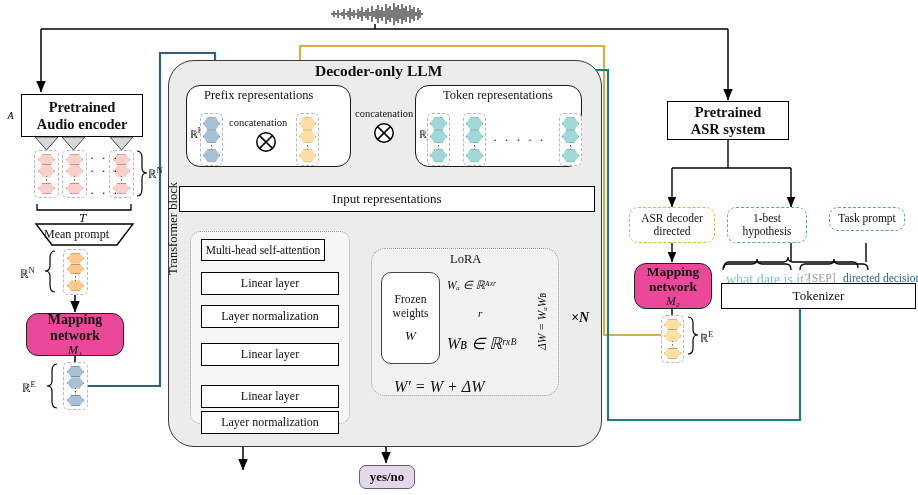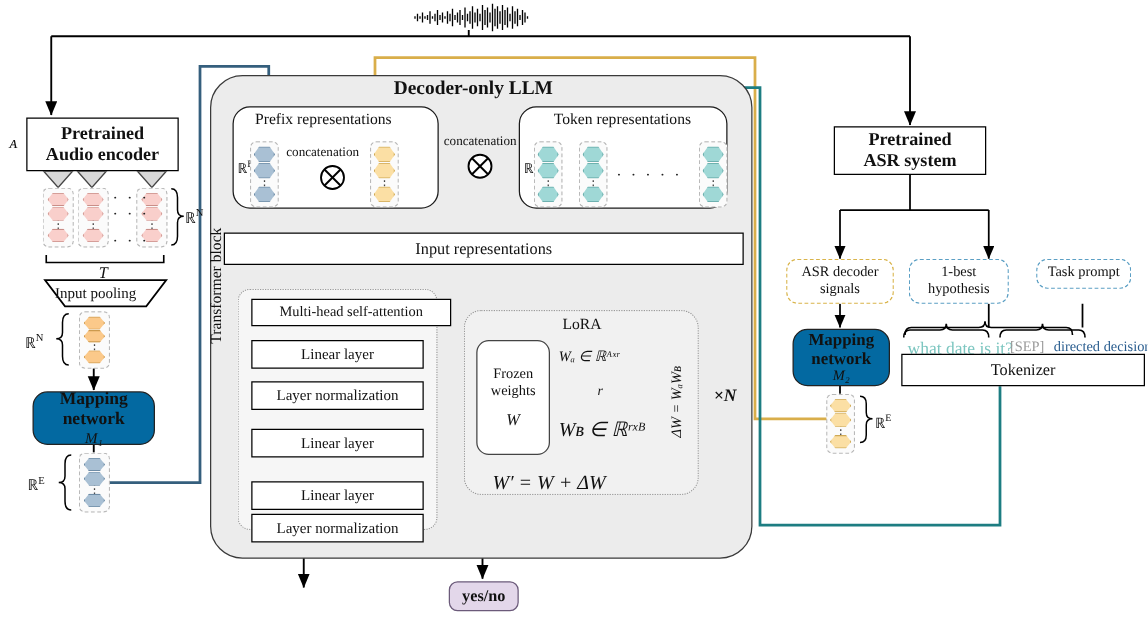--- a/index.html
+++ b/index.html
@@ -13,21 +13,21 @@
        line-height:1.12;}
   .boxthin{position:absolute;box-sizing:border-box;border:1.3px solid #000;background:#fff;
        display:flex;align-items:center;justify-content:center;text-align:center;line-height:1.1;}
   .bold{font-weight:bold;text-align:center;}
   .rnd{border-radius:9px;}
   .dashedy{position:absolute;box-sizing:border-box;border:1.6px dashed #d9b44a;border-radius:9px;
        background:#fff;display:flex;align-items:center;justify-content:center;text-align:center;line-height:1.15;}
   .dashedb{position:absolute;box-sizing:border-box;border:1.6px dashed #5b9fc4;border-radius:9px;
        background:#fff;display:flex;align-items:center;justify-content:center;text-align:center;line-height:1.15;}
   .greybox{position:absolute;box-sizing:border-box;border:1.6px solid #222;border-radius:12px;
-       background:#0369a1;display:flex;align-items:center;justify-content:center;text-align:center;
+       background:#ec4899;display:flex;align-items:center;justify-content:center;text-align:center;
        font-weight:bold;line-height:1.15;}
   
   #llm{position:absolute;left:168px;top:60px;width:432px;height:385px;
        background:#ececec;border:1.4px solid #3a3a3a;border-radius:26px;}
   .subpanel{position:absolute;box-sizing:border-box;background:#fff;border:1.5px solid #1b1b1b;border-radius:14px;}
   .innerdash{position:absolute;box-sizing:border-box;border:1.4px dotted #9a9a9a;border-radius:10px;background:#f6f6f6;}
   .lora{position:absolute;box-sizing:border-box;border:1.4px dotted #9a9a9a;border-radius:14px;background:#f1f1f1;}
   
   .hexcol{position:absolute;box-sizing:border-box;border:1.2px dashed #b9b9b9;border-radius:5px;background:#fbfbfb;
           display:flex;flex-direction:column;align-items:center;}
@@ -233,21 +233,21 @@
   </div>
   <div class="hdots" style="left:90px;top:150px;">· · ·</div>
   <div class="hdots" style="left:90px;top:163px;">· · ·</div>
   <div class="hdots" style="left:90px;top:185px;">· · ·</div>
 
   <div class="lbl" style="left:148px;top:165px;font-size:12px;">
     <span>ℝ</span><sup style="font-size:8.5px;">N</sup>
   </div>
   <div class="lbl ital" style="left:79px;top:210px;font-size:13px;">T</div>
 
-  <div class="lbl" style="left:44px;top:227px;font-size:12px;">Input pooling</div>
+  <div class="lbl" style="left:44px;top:227px;font-size:12px;">Mean prompt</div>
 
   <div class="hexcol" style="left:63px;top:249px;width:25px;height:46px;justify-content:space-between;padding:3px 0;">
     <div class="hex" style="background:#fbc98a;border:1px solid #cc9a4e;"></div>
     <div class="hex" style="background:#fbc98a;border:1px solid #cc9a4e;"></div>
     <div class="vdots">⋮</div>
     <div class="hex" style="background:#fbc98a;border:1px solid #cc9a4e;"></div>
   </div>
   <div class="lbl" style="left:20px;top:265px;font-size:12px;">
     <span>ℝ</span><sup style="font-size:8.5px;">N</sup>
   </div>
@@ -331,21 +331,21 @@
     <div class="hex" style="background:#9fd8d6;border:1px solid #5fa5a3;"></div>
   </div>
 
   <div class="box" style="left:179px;top:186px;width:416px;height:26px;font-size:13px;">
     <span>Input representations</span>
   </div>
 
   <div class="innerdash" style="left:190px;top:231px;width:160px;height:193px;"></div>
   <div class="lbl" style="left:166px;top:275px;font-size:12.5px;transform:rotate(-90deg);transform-origin:left top;white-space:nowrap;">Transformer block</div>
 
-  <div class="boxthin" style="left:201px;top:239px;width:160px;height:22px;font-size:11.5px;">
+  <div class="boxthin" style="left:201px;top:239px;width:124px;height:22px;font-size:11.5px;">
     <span>Multi-head self-attention</span>
     </div>
   <div class="boxthin" style="left:201px;top:272px;width:138px;height:23px;font-size:12px;">
     <span>Linear layer</span>
     </div>
   <div class="boxthin" style="left:201px;top:305px;width:138px;height:23px;font-size:12px;">
     <span>Layer normalization</span>
     </div>
   <div class="boxthin" style="left:201px;top:343px;width:138px;height:23px;font-size:12px;">
     <span>Linear layer</span>
@@ -373,21 +373,21 @@
 
   <div class="lbl ital bold" style="left:571px;top:310px;font-size:14px;">×N</div>
 
   <div class="box bold" style="left:667px;top:101px;width:122px;height:39px;font-size:14.5px;flex-direction:column;">
     <span>Pretrained</span>
     <span>ASR system</span>
   </div>
 
   <div class="dashedy" style="left:629px;top:207px;width:86px;height:36px;font-size:11.5px;flex-direction:column;">
     <span>ASR decoder</span>
-    <span>signals</span>
+    <span>directed</span>
   </div>
   <div class="dashedb" style="left:727px;top:207px;width:80px;height:36px;font-size:11.5px;flex-direction:column;">
     <span>1-best</span>
     <span>hypothesis</span>
   </div>
   <div class="dashedb" style="left:829px;top:207px;width:76px;height:24px;font-size:11.5px;">
     <span>Task prompt</span>
   </div>
 
   <div class="greybox" style="left:634px;top:263px;width:78px;height:46px;font-size:13.5px;flex-direction:column;">

